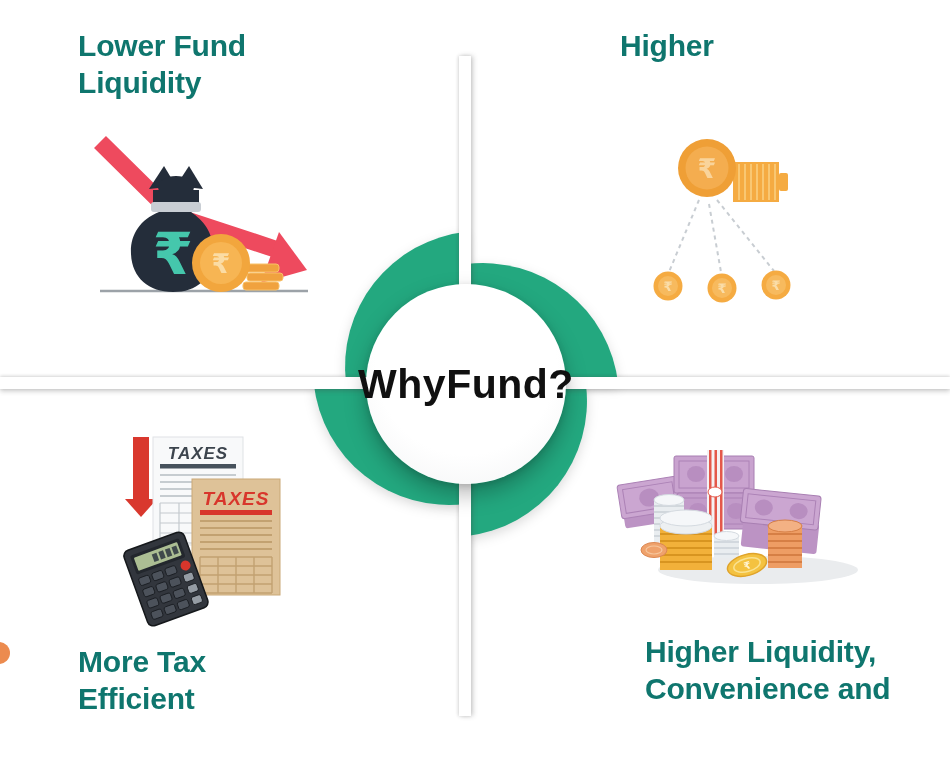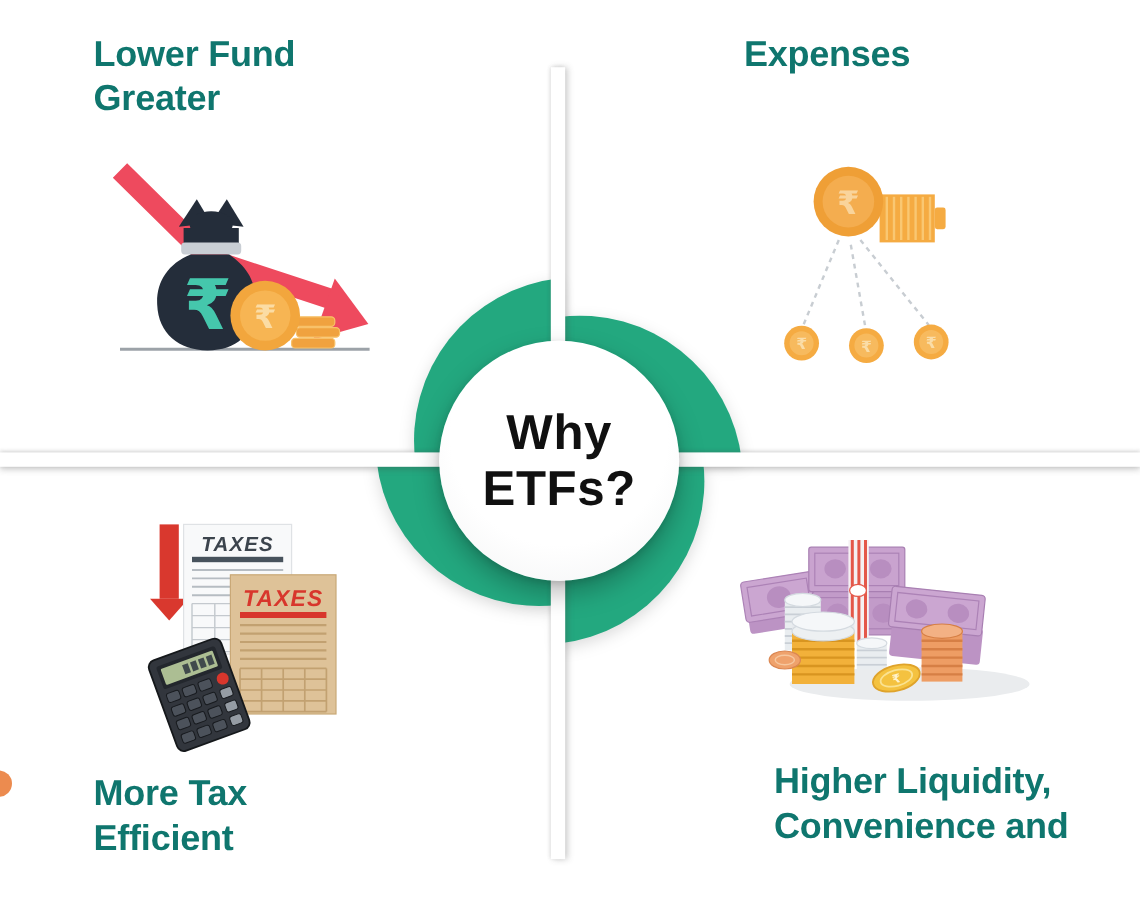--- a/index.html
+++ b/index.html
@@ -16,21 +16,21 @@
   
   .band-v{position:absolute;left:459px;top:56px;width:12px;height:660px;background:#ffffff;
           box-shadow:2px 0 5px rgba(70,70,70,.28), -1px 0 3px rgba(70,70,70,.16);z-index:2;}
   .band-h{position:absolute;left:0px;top:377px;width:950px;height:12px;background:#ffffff;
           box-shadow:0 2px 5px rgba(70,70,70,.30), 0 -1px 3px rgba(70,70,70,.16);z-index:2;}
   
   .center-circle{
     position:absolute;left:366px;top:284px;width:200px;height:200px;border-radius:50%;
     background:radial-gradient(circle at 50% 40%, #ffffff 58%, #f1f2f3 100%);
     box-shadow:0 10px 22px rgba(0,0,0,.28), 0 2px 6px rgba(0,0,0,.12);
-    z-index:3;display:flex;flex-direction:column;align-items:center;justify-content:center;
+    z-index:3;display:flex;align-items:center;justify-content:center;
   }
   .center-circle .t{color:#101010;font-size:41px;font-weight:800;line-height:47px;letter-spacing:.5px;}
   .icon-svg{position:absolute;z-index:5;overflow:visible;}
   .edge-blob{position:absolute;left:-12px;top:642px;width:22px;height:22px;border-radius:50%;
              background:#ec8b4f;z-index:5;}
 </style>
 </head>
 <body>
 
 <div class="canvas">
@@ -40,29 +40,29 @@
     <path d="M170 170 L170 50.1 A136 136 0 0 1 322.2 170 Z" fill="#23a87f"></path>
     <path d="M170 170 L289.9 170 A136 136 0 0 1 170 322.2 Z" fill="#23a87f"></path>
     <path d="M170 170 L170 289.9 A136 136 0 0 1 17.8 170 Z" fill="#23a87f"></path>
   </svg>
 
   <div class="band-v"></div>
   <div class="band-h"></div>
 
   <div class="center-circle">
     <div class="t">Why</div>
-    <div class="t">ETFs?</div>
+    <div class="t">Fund?</div>
   </div>
 
   <div class="q-label" style="left:78px;top:27px;">
     <div>Lower Fund</div>
-    <div>Greater</div>
+    <div>Liquidity</div>
   </div>
   <div class="q-label" style="left:620px;top:27px;">
-    <div>Expenses</div>
+    <div>Higher</div>
   </div>
   <div class="q-label" style="left:78px;top:643px;">
     <div>More Tax</div>
     <div>Efficient</div>
   </div>
   <div class="q-label" style="left:622px;top:633px;margin-left:23px;">
     <div>Higher Liquidity,</div>
     <div>Convenience and</div>
   </div>
 

